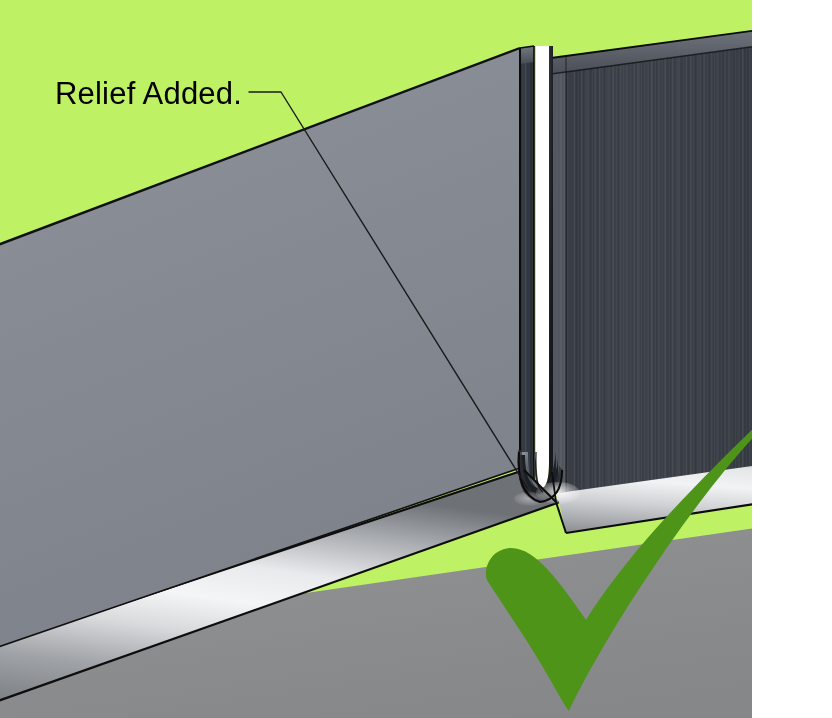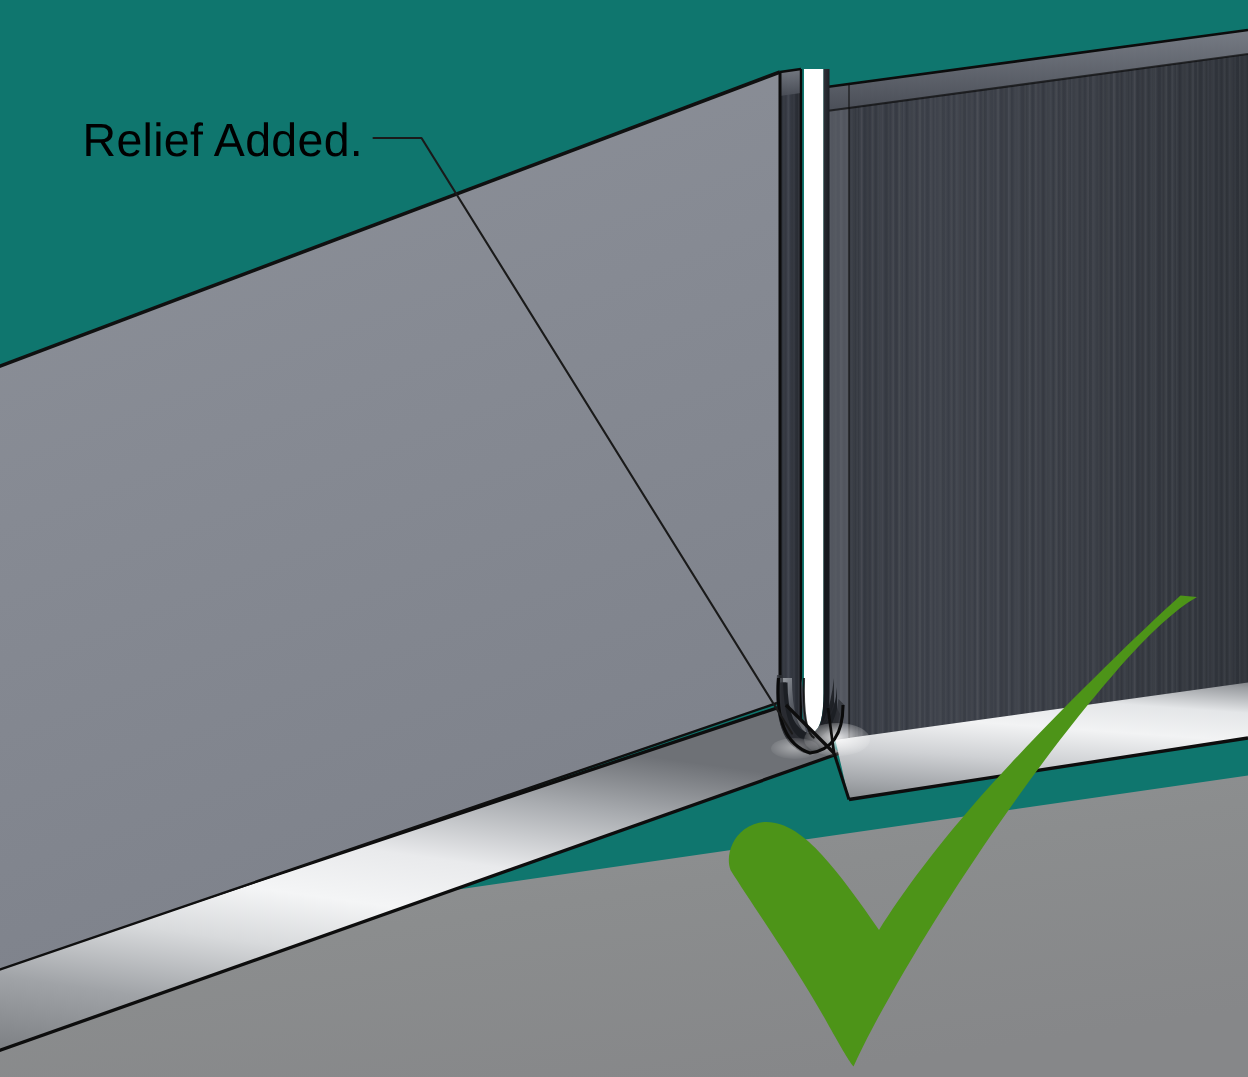--- a/index.html
+++ b/index.html
@@ -6,23 +6,23 @@
   html, body {
     margin: 0;
     padding: 0;
     background: #ffffff;
   }
   body {
     font-family: "Liberation Sans", sans-serif;
   }
   #stage {
     position: relative;
-    width: 832px;
+    width: 752px;
     height: 718px;
-    background: #0f766e;
+    background: #bef264;
     overflow: hidden;
   }
   #cad-svg {
     position: absolute;
     left: 0;
     top: 0;
     width: 832px;
     height: 718px;
     display: block;
   }

